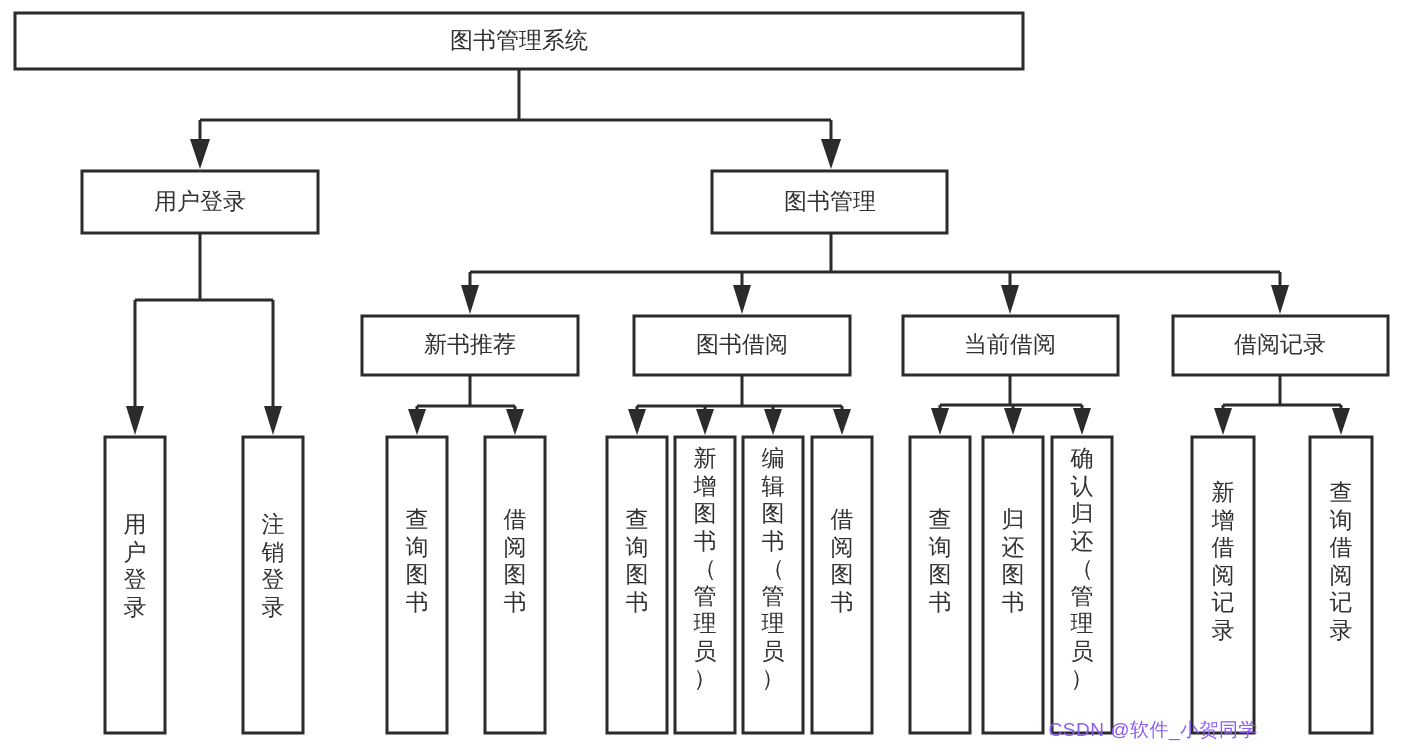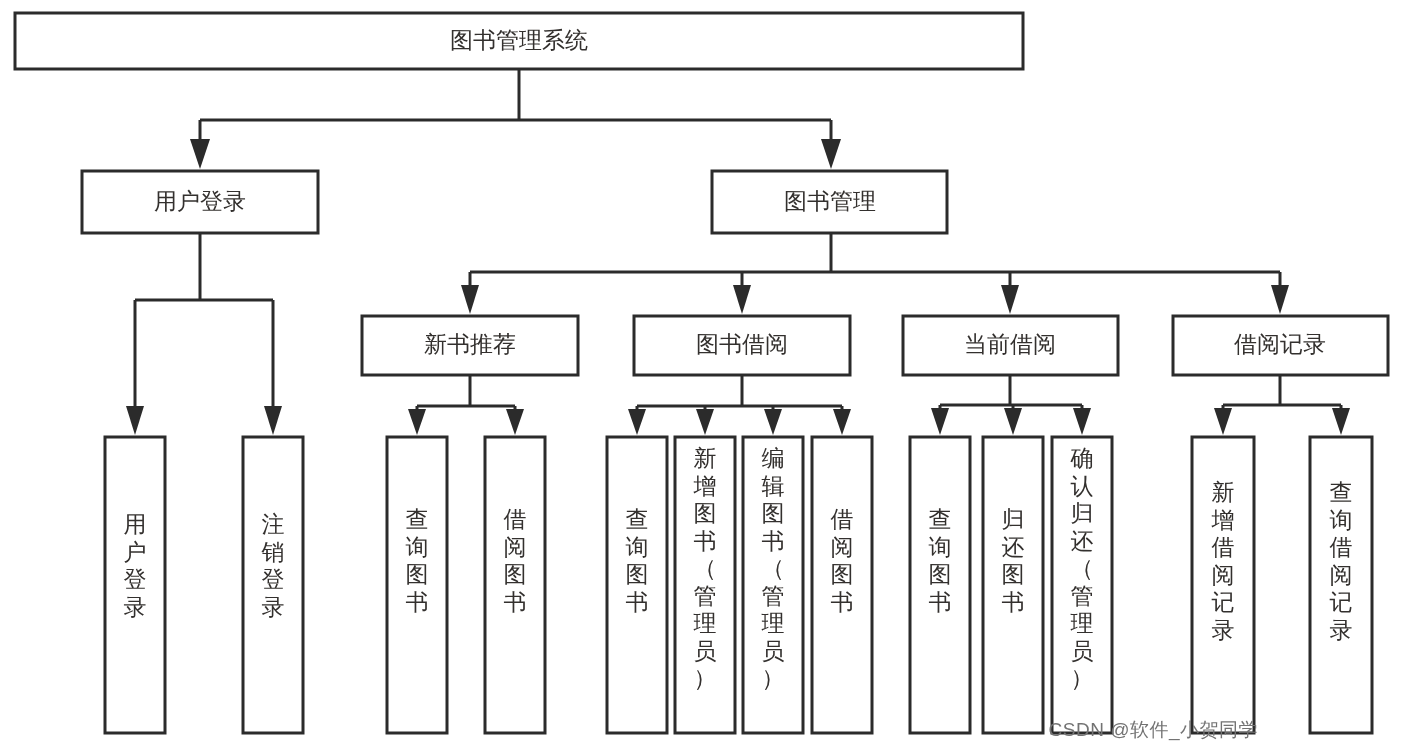--- a/index.html
+++ b/index.html
@@ -53,21 +53,21 @@
     fill: #33302e;
     font-size: 23px;
     text-anchor: middle;
   }
   .watermark {
     position: absolute;
     right: 8px;
     bottom: 4px;
     font-family: "Liberation Sans", "DejaVu Sans", sans-serif;
     font-size: 19px;
-    color: #737373;
+    color: #8b5cf6;
     letter-spacing: 0.5px;
     white-space: nowrap;
     pointer-events: none;
   }
 </style>
 </head>
 <body>
 
 <div id="diagram-root">
 

